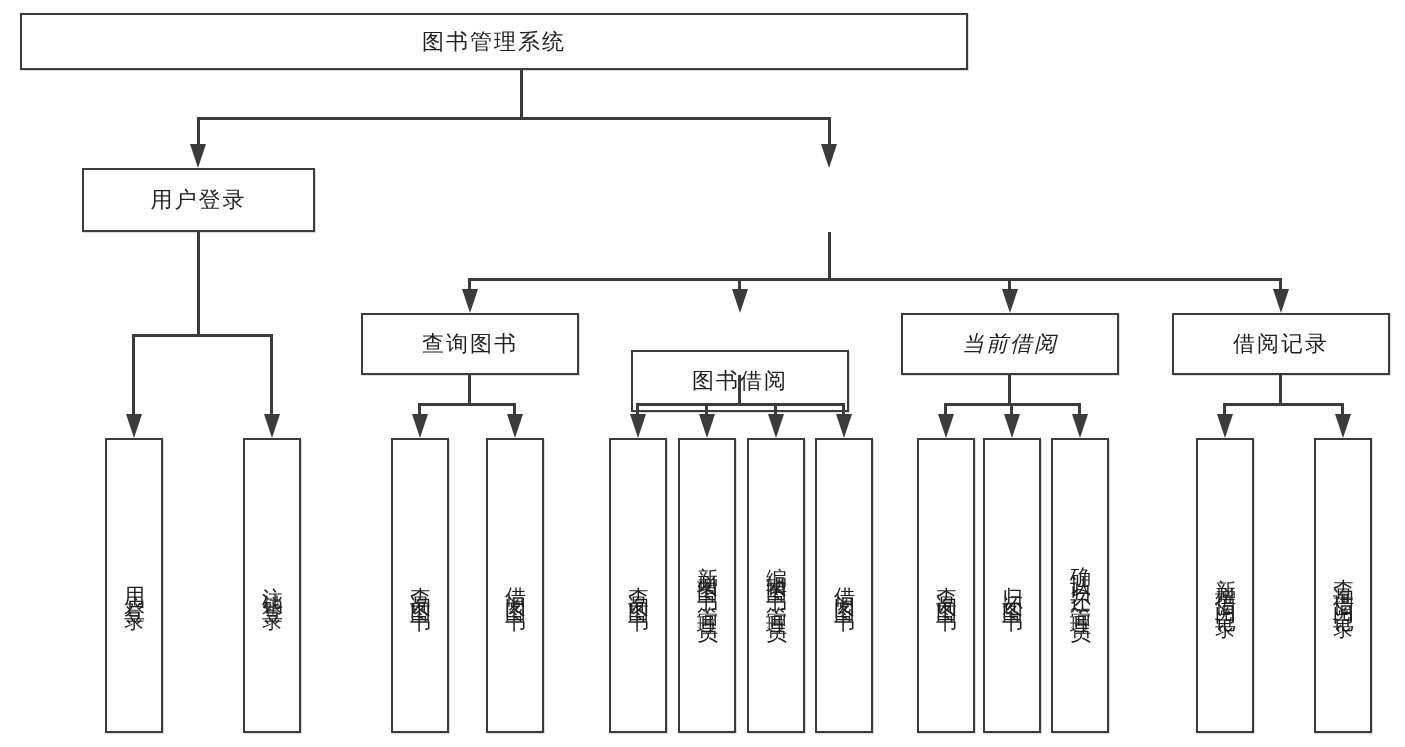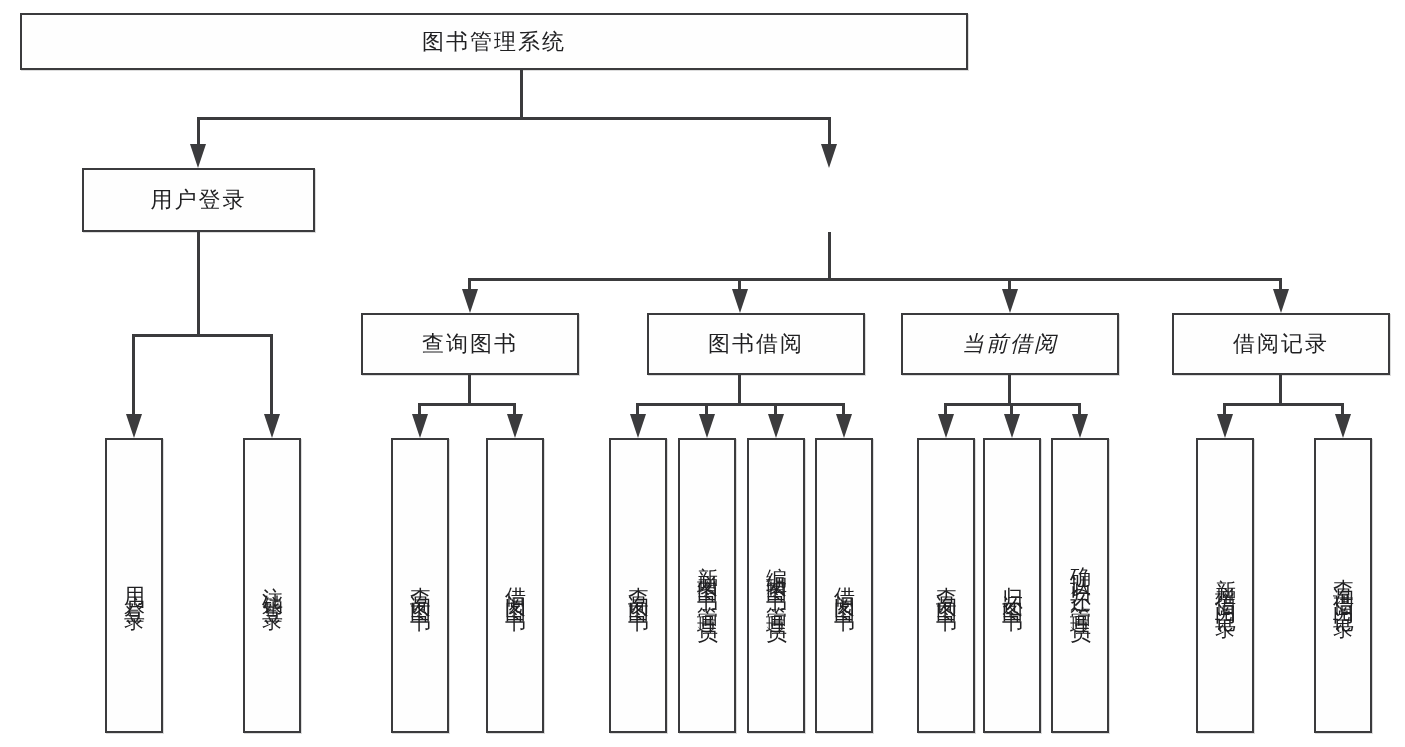--- a/index.html
+++ b/index.html
@@ -29,21 +29,21 @@
     position:absolute; right:8px; bottom:7px;
     color:#a8a8ac; font-size:18px; letter-spacing:1px; white-space:nowrap;
   }
 
   
   #root-box  { left:20px;  top:13px;  width:948px; height:57px; }
   #n-login   { left:82px;  top:168px; width:233px;  height:64px; }
   #n-mgmt    { left:713px; top:168px; width:233px;  height:64px; }
   .l3        { top:313px; width:218px; height:62px; }
   #n-rec     { left:361px; }
-  #n-borrow  { left:647px; }
+  #n-borrow  { left:631px;margin-top:37px; }
   #n-current { left:901px;font-style:italic; }
   #n-record  { left:1172px; }
 
   #lf-a1 { left:105px; }  #lf-a2 { left:243px; }
   #lf-b1 { left:391px; }  #lf-b2 { left:486px; }
   #lf-c1 { left:609px; }  #lf-c2 { left:678px; } #lf-c3 { left:747px; } #lf-c4 { left:815px; }
   #lf-d1 { left:917px; }  #lf-d2 { left:983px; } #lf-d3 { left:1051px; }
   #lf-e1 { left:1196px; } #lf-e2 { left:1314px; }
 </style>
 </head>

